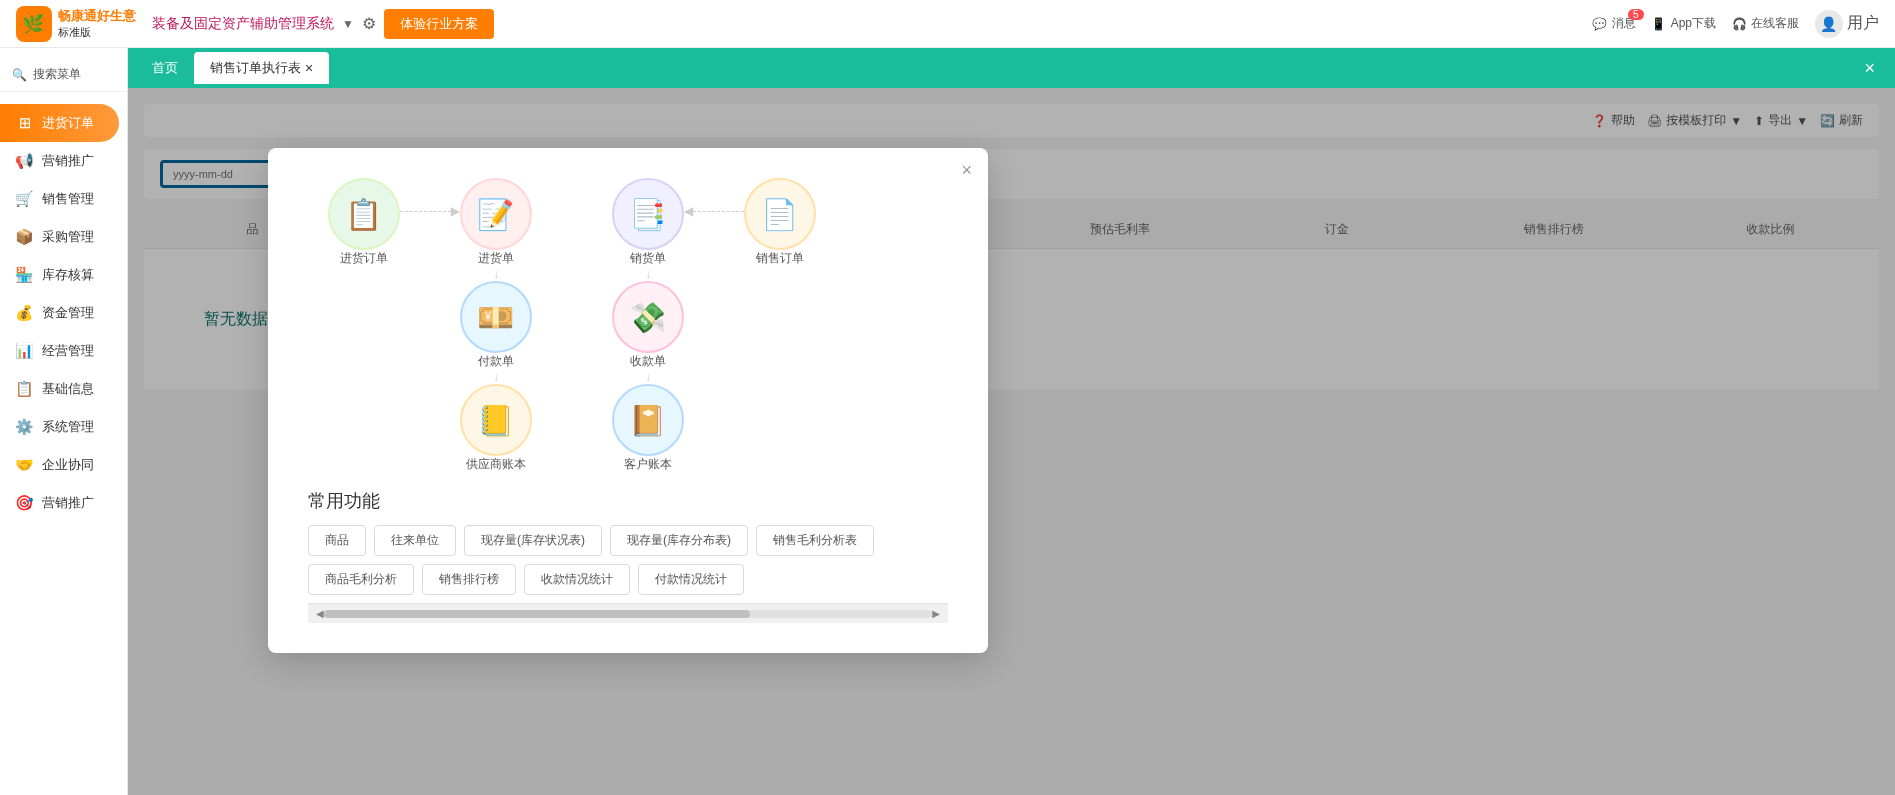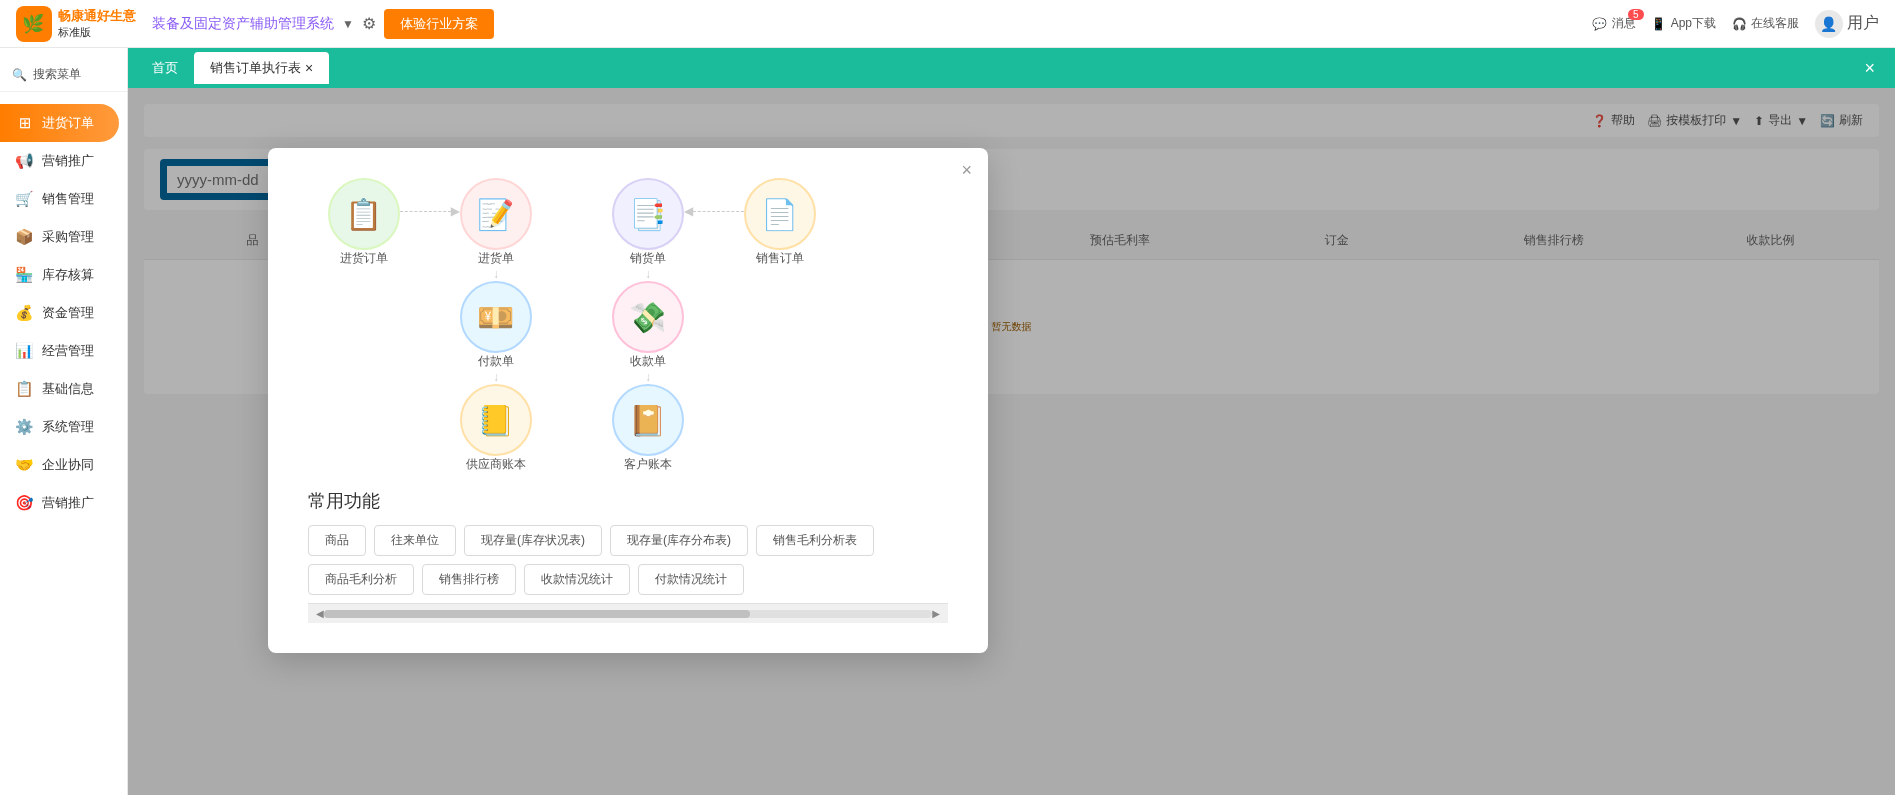--- a/index.html
+++ b/index.html
@@ -13,21 +13,21 @@
     .content-area { flex: 1; display: flex; flex-direction: column; background: #f0f2f5; }
     .tab-bar { height: 40px; background: #1abc9c; display: flex; align-items: center; padding: 0 8px; flex-shrink: 0; }
     .page-content { flex: 1; position: relative; overflow: hidden; }
 
     
     .logo-area { display: flex; align-items: center; width: 128px; flex-shrink: 0; }
     .logo-icon { width: 36px; height: 36px; background: #ff7d00; border-radius: 8px; display: flex; align-items: center; justify-content: center; color: white; font-size: 18px; margin-right: 6px; }
     .logo-text { font-size: 11px; color: #333; line-height: 1.3; }
     .logo-text .brand { color: #ff7d00; font-weight: bold; font-size: 13px; }
     .system-name { display: flex; align-items: center; gap: 8px; margin-left: 8px; }
-    .system-name-text { font-size: 14px; color: #8b5cf6; font-weight: 500; }
+    .system-name-text { font-size: 14px; color: #be185d; font-weight: 500; }
     .dropdown-btn { background: none; border: none; cursor: pointer; color: #666; font-size: 12px; }
     .settings-btn { background: none; border: none; cursor: pointer; color: #666; font-size: 16px; }
     .trial-btn { background: #ff7d00; color: white; border: none; border-radius: 4px; padding: 6px 16px; cursor: pointer; font-size: 13px; margin-left: 8px; }
     .top-right { margin-left: auto; display: flex; align-items: center; gap: 16px; }
     .top-icon-item { display: flex; align-items: center; gap: 4px; cursor: pointer; color: #555; font-size: 12px; position: relative; }
     .badge { background: #ff4d4f; color: white; border-radius: 10px; padding: 0 5px; font-size: 10px; position: absolute; top: -6px; right: -8px; min-width: 16px; text-align: center; }
     .user-avatar { width: 28px; height: 28px; background: #e8e8e8; border-radius: 50%; display: flex; align-items: center; justify-content: center; color: #999; font-size: 14px; }
     .user-name { color: #555; font-size: 16px; }
 
     
@@ -49,29 +49,29 @@
     .bg-content { background: #f5f5f5; height: 100%; padding: 16px; }
 
     
     .toolbar-row { display: flex; align-items: center; justify-content: flex-end; gap: 12px; margin-bottom: 12px; padding: 8px 16px; background: white; border-radius: 4px; }
     .toolbar-btn { display: flex; align-items: center; gap: 4px; cursor: pointer; color: #555; font-size: 12px; background: none; border: none; }
     .query-btn { background: #ff7d00; color: white; border: none; border-radius: 4px; padding: 6px 20px; cursor: pointer; font-size: 13px; }
     .set-btn { background: white; color: #ff7d00; border: 1px solid #ff7d00; border-radius: 4px; padding: 4px 12px; cursor: pointer; font-size: 12px; }
 
     
     .filter-row { background: white; padding: 10px 16px; border-radius: 4px; margin-bottom: 12px; display: flex; align-items: center; gap: 12px; }
-    .filter-input { border: 7px solid #0369a1; border-radius: 4px; padding: 5px 10px; font-size: 15px; color: #bbb; width: 180px; }
+    .filter-input { border: 3px solid #0369a1; border-radius: 4px; padding: 5px 10px; font-size: 11px; color: #bbb; width: 180px; }
     .filter-select { border: 1px solid #d9d9d9; border-radius: 4px; padding: 5px 10px; font-size: 12px; color: #555; min-width: 120px; }
     .more-conditions { color: #1abc9c; font-size: 12px; cursor: pointer; }
 
     
     .table-wrapper { background: white; border-radius: 4px; overflow: hidden; }
     .table-header { display: flex; background: #f5f5f5; border-bottom: 1px solid #e8e8e8; }
     .th { padding: 10px 12px; font-size: 12px; color: #666; font-weight: 500; flex: 1; text-align: center; }
-    .empty-data { text-align: center; padding: 60px; color: #a16207; font-size: 10px; }
+    .empty-data { padding: 60px; color: #0f766e; font-size: 16px; }
 
     
     .overlay { position: absolute; top: 0; left: 0; right: 0; bottom: 0; background: rgba(0,0,0,0.3); z-index: 100; display: flex; align-items: flex-start; justify-content: flex-start; padding: 60px 0 0 0; }
     .modal { background: white; border-radius: 8px; width: 720px; max-height: 560px; overflow: hidden; margin-left: 140px; margin-top: 0; box-shadow: 0 8px 32px rgba(0,0,0,0.18); position: relative; }
     .modal-close { position: absolute; top: 12px; right: 16px; cursor: pointer; font-size: 18px; color: #999; background: none; border: none; z-index: 10; }
     .modal-body { padding: 30px 40px; }
 
     
     .flow-section { display: flex; flex-direction: column; align-items: center; }
     .flow-circle { width: 72px; height: 72px; border-radius: 50%; display: flex; align-items: center; justify-content: center; font-size: 28px; }

